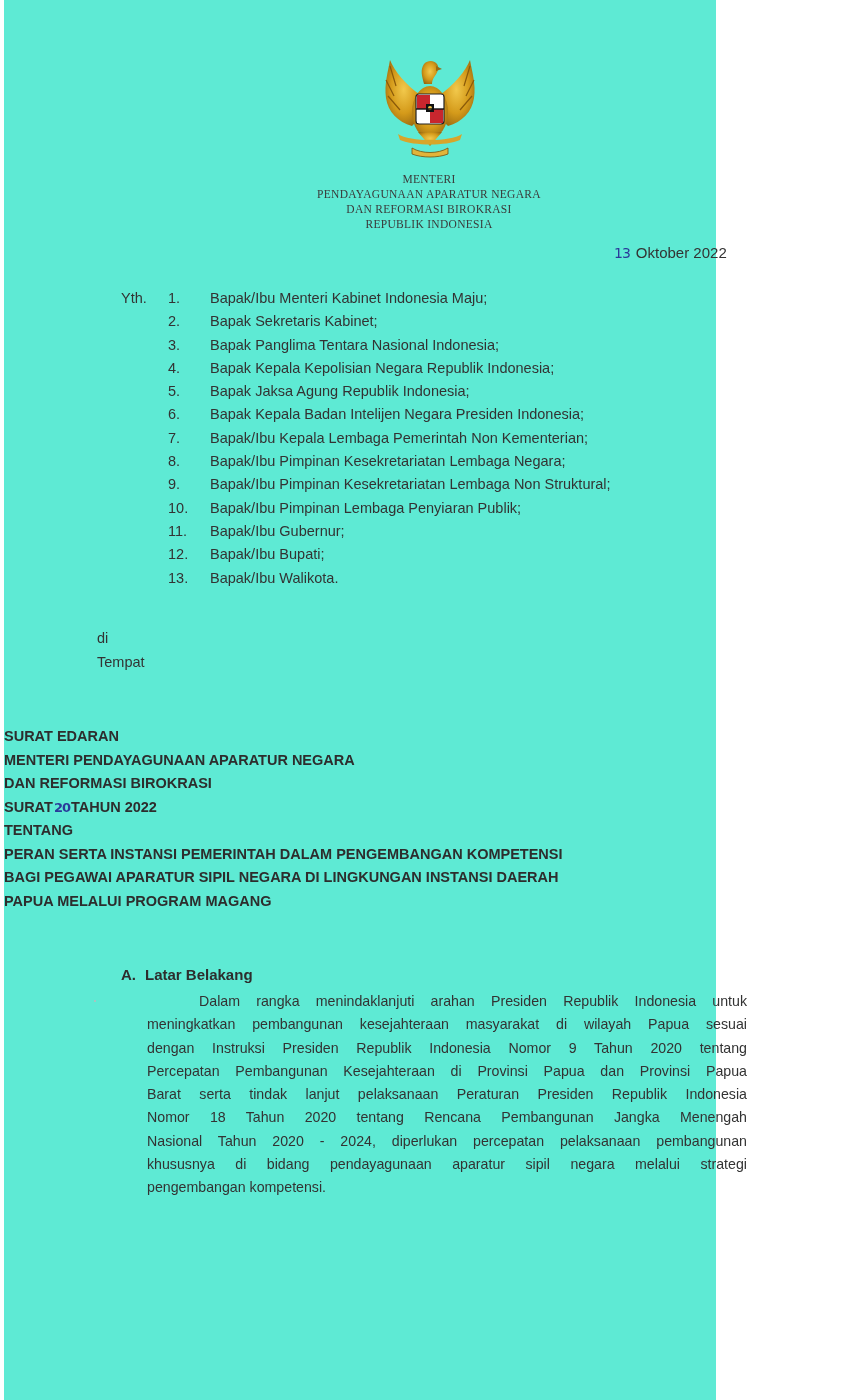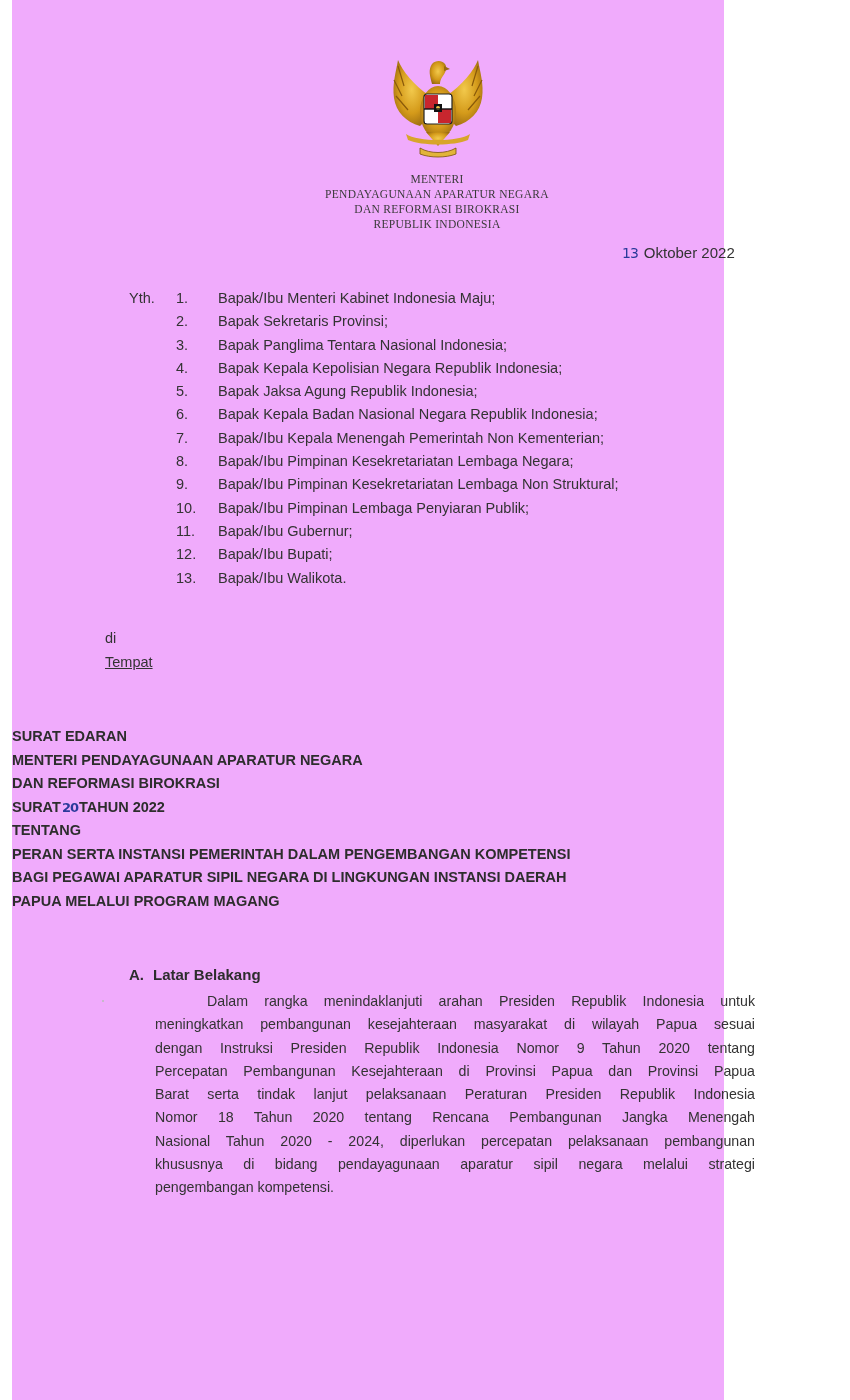--- a/index.html
+++ b/index.html
@@ -1,34 +1,34 @@
 <!DOCTYPE html>
 <html><head>
   <meta charset="utf-8">
   <style>
     html, body { margin: 0; padding: 0; }
     body {
       width: 850px; height: 1400px; background: #ffffff; position: relative;
       overflow: hidden; color: #2a2a2a;
       font-family: "Liberation Sans", "DejaVu Sans", sans-serif;
     }
-    .page { position: absolute; left: 12px; top: 0; width: 712px; height: 1400px; background: #f0abfc; }
+    .page { position: absolute; left: 4px; top: 0; width: 712px; height: 1400px; background: #5eead4; }
     .emblem { position: absolute; left: 372px; top: 56px; width: 108px; height: 106px; }
     .kop { position: absolute; left: 0; width: 850px; text-align: center; top: 172px;
       font-family: "Liberation Serif", "DejaVu Serif", serif; font-size: 11.5px; line-height: 15px;
       color: #3a3a3a; letter-spacing: 0.3px; }
     .kop div { white-space: nowrap; }
     .date { position: absolute; top: 244px; left: 610px; font-size: 15px; color: #333; white-space: nowrap; text-align: center; }
     .date .hand { color: #2a3a9a; font-family: "DejaVu Sans", sans-serif; font-size: 14px; margin-right: 6px; letter-spacing: -1px; }
     .yth-label { position: absolute; left: 117px; top: 290px; font-size: 14.5px; color: #333; }
     .recipients { position: absolute; left: 164px; top: 290px; margin: 0; padding: 0; list-style: none; }
     .recipients li { height: 23.3px; font-size: 14.5px; color: #333; white-space: nowrap; display: flex; }
     .recipients .num { width: 42px; }
     .di { position: absolute; left: 93px; top: 630px; font-size: 14.5px; color: #333; }
-    .tempat { position: absolute; left: 93px; top: 654px; font-size: 14.5px; color: #333; text-decoration: underline; }
+    .tempat { position: absolute; left: 93px; top: 654px; font-size: 14.5px; color: #333; }
     .title-block { position: absolute; left: 0; top: 725px; width: 850px; text-align: left; font-weight: bold; font-size: 14.5px; line-height: 23.5px; color: #2d2d2d; }
     .title-block div { white-space: nowrap; }
     .nomor-hand { color: #2a3a9a; font-weight: bold; font-family: "DejaVu Sans", sans-serif; font-size: 13px; letter-spacing: -1px; margin: 16px 1px; }
     .section-head { position: absolute; left: 117px; top: 966px; font-weight: bold; font-size: 15px; color: #2d2d2d; }
     .section-head .letter { margin-right: 9px; }
     .para { position: absolute; left: 143px; top: 990px; width: 600px; font-size: 14.2px; line-height: 23.3px; color: #333; text-align: justify; }
     .para .line { display: block; text-align: justify; text-align-last: justify; white-space: nowrap; height: 23.3px; }
     .para .line.last { text-align-last: left; }
     .para .line.indent { padding-left: 52px; }
     .speck { position: absolute; width: 2px; height: 2px; background: #bbb; border-radius: 1px; }
@@ -87,41 +87,41 @@
   </div>
 
   <div class="yth-label">Yth.</div>
   <ul class="recipients">
     <li>
         <span class="num">1.</span>
         <span>Bapak/Ibu Menteri Kabinet Indonesia Maju;</span>
       </li>
     <li>
         <span class="num">2.</span>
-        <span>Bapak Sekretaris Provinsi;</span>
+        <span>Bapak Sekretaris Kabinet;</span>
       </li>
     <li>
         <span class="num">3.</span>
         <span>Bapak Panglima Tentara Nasional Indonesia;</span>
       </li>
     <li>
         <span class="num">4.</span>
         <span>Bapak Kepala Kepolisian Negara Republik Indonesia;</span>
       </li>
     <li>
         <span class="num">5.</span>
         <span>Bapak Jaksa Agung Republik Indonesia;</span>
       </li>
     <li>
         <span class="num">6.</span>
-        <span>Bapak Kepala Badan Nasional Negara Republik Indonesia;</span>
+        <span>Bapak Kepala Badan Intelijen Negara Presiden Indonesia;</span>
       </li>
     <li>
         <span class="num">7.</span>
-        <span>Bapak/Ibu Kepala Menengah Pemerintah Non Kementerian;</span>
+        <span>Bapak/Ibu Kepala Lembaga Pemerintah Non Kementerian;</span>
       </li>
     <li>
         <span class="num">8.</span>
         <span>Bapak/Ibu Pimpinan Kesekretariatan Lembaga Negara;</span>
       </li>
     <li>
         <span class="num">9.</span>
         <span>Bapak/Ibu Pimpinan Kesekretariatan Lembaga Non Struktural;</span>
       </li>
     <li>

